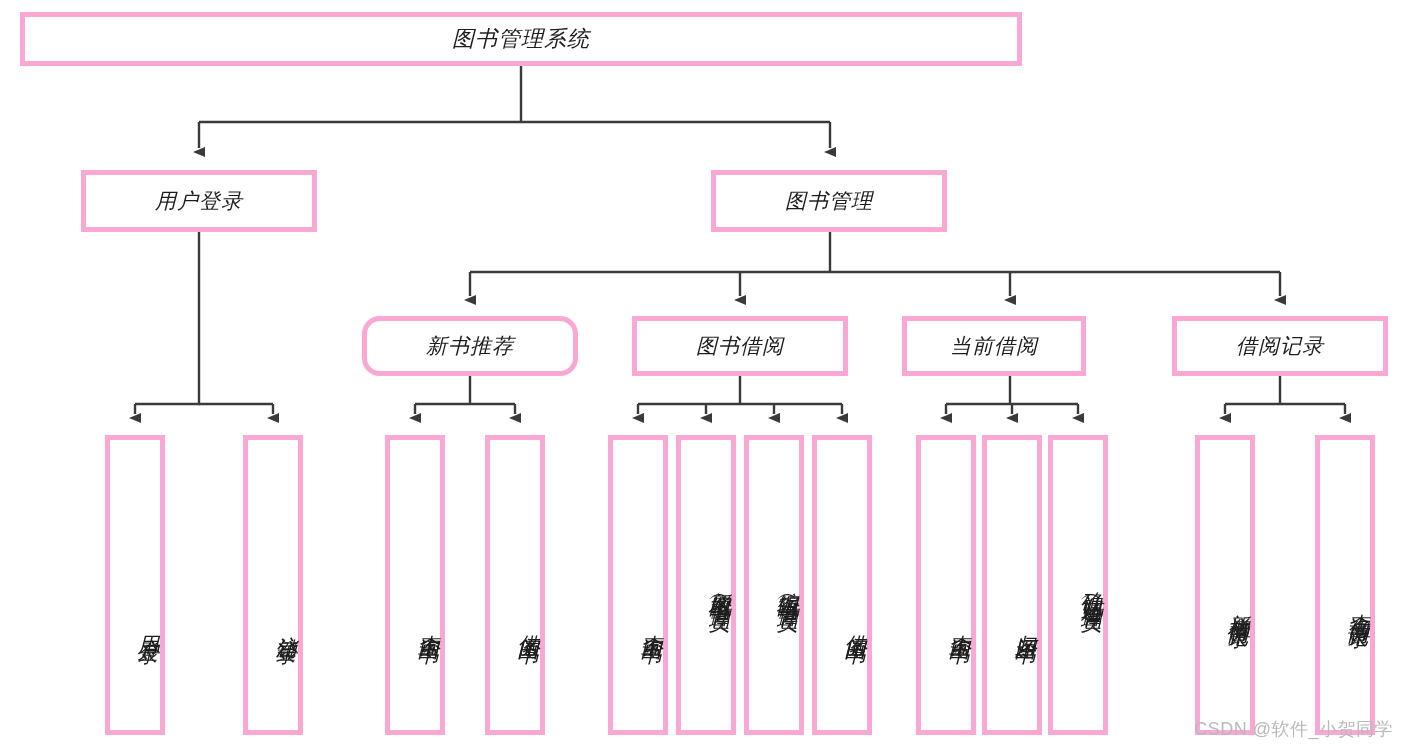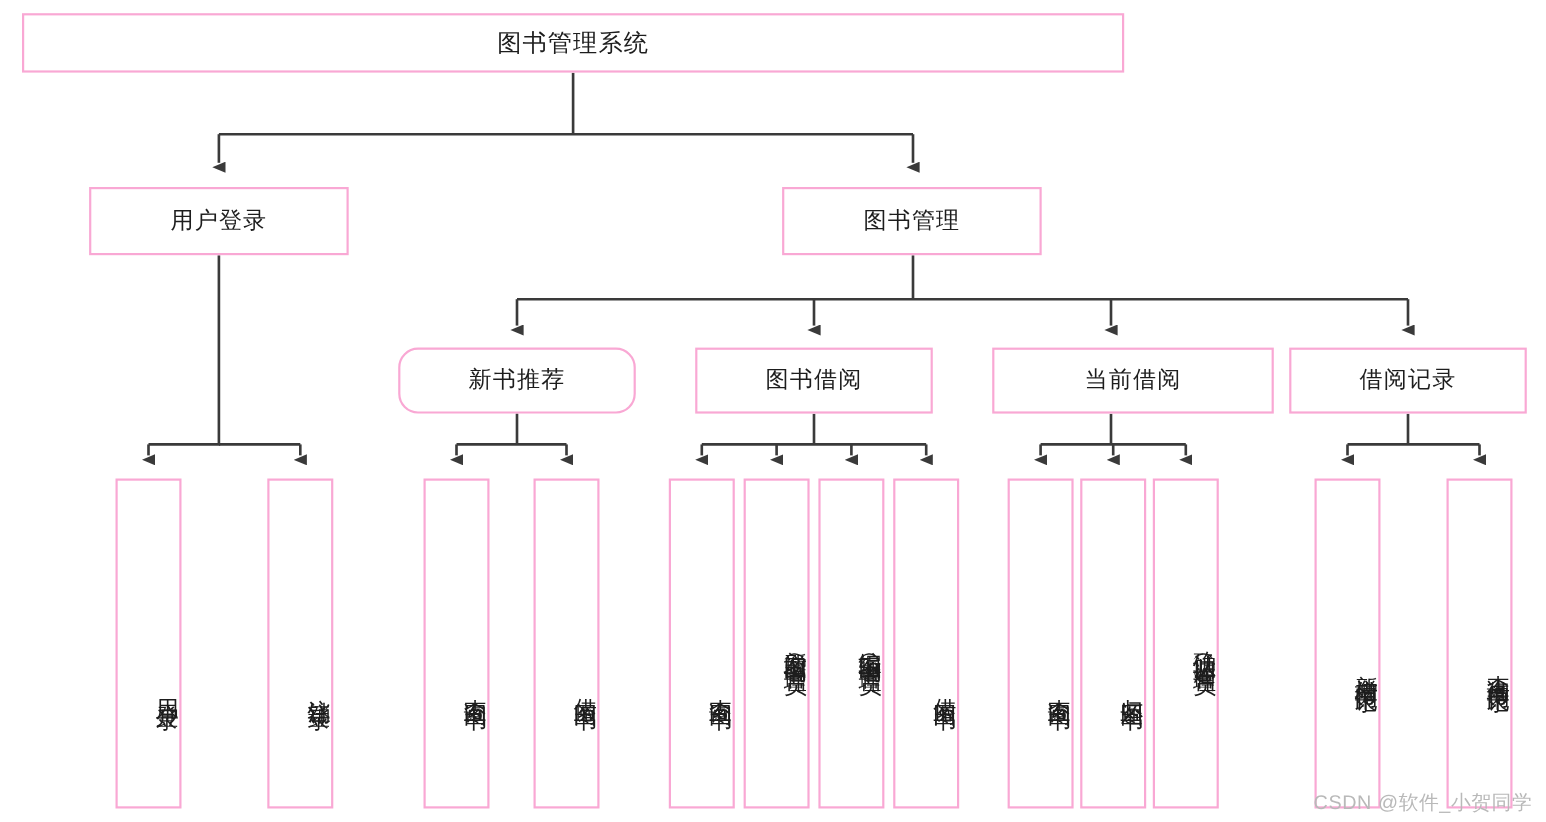--- a/index.html
+++ b/index.html
@@ -22,28 +22,29 @@
     position: absolute;
     left: 0;
     top: 0;
     width: 1405px;
     height: 747px;
     pointer-events: none;
   }
   .node {
     position: absolute;
     box-sizing: border-box;
-    border: 2px solid #f9a8d4;
+    border: 5px solid #f9a8d4;
     background: #ffffff;
     color: #1d1d1d;
     display: flex;
     align-items: center;
     justify-content: center;
     text-align: center;
     z-index: 2;
+    font-style: italic;
   }
   .node.horiz {
     font-size: 21px;
     letter-spacing: 1px;
     line-height: 1.2;
   }
   .node.root {
     font-size: 22px;
   }
   .node.vert {
@@ -152,21 +153,21 @@
   <div class="node horiz" style="left:711px; top:170px; width:236px; height:62px;">
     <span>图书管理</span>
   </div>
 
   <div class="node horiz" style="left:362px; top:316px; width:216px; height:60px;border-radius:18px;">
     <span>新书推荐</span>
   </div>
   <div class="node horiz" style="left:632px; top:316px; width:216px; height:60px;">
     <span>图书借阅</span>
   </div>
-  <div class="node horiz" style="left:902px; top:316px; width:256px; height:60px;">
+  <div class="node horiz" style="left:902px; top:316px; width:184px; height:60px;">
     <span>当前借阅</span>
   </div>
   <div class="node horiz" style="left:1172px; top:316px; width:216px; height:60px;">
     <span>借阅记录</span>
   </div>
 
   <div class="node vert" style="left:105px; top:435px; width:60px; height:300px; padding-top:80px;">
     <span class="vlabel">用户登录</span>
   </div>
   <div class="node vert" style="left:243px; top:435px; width:60px; height:300px; padding-top:80px;">

